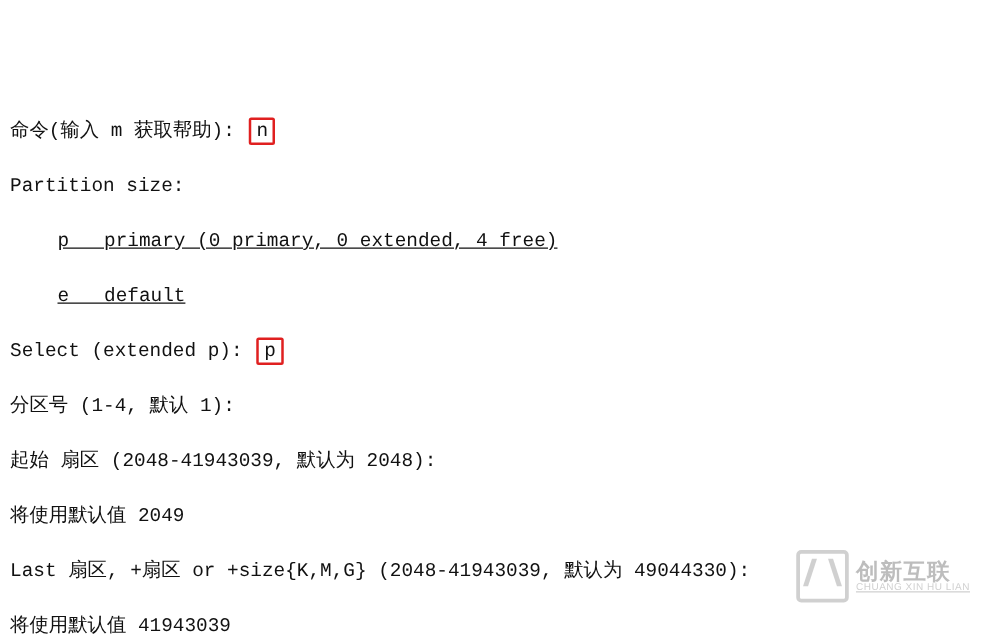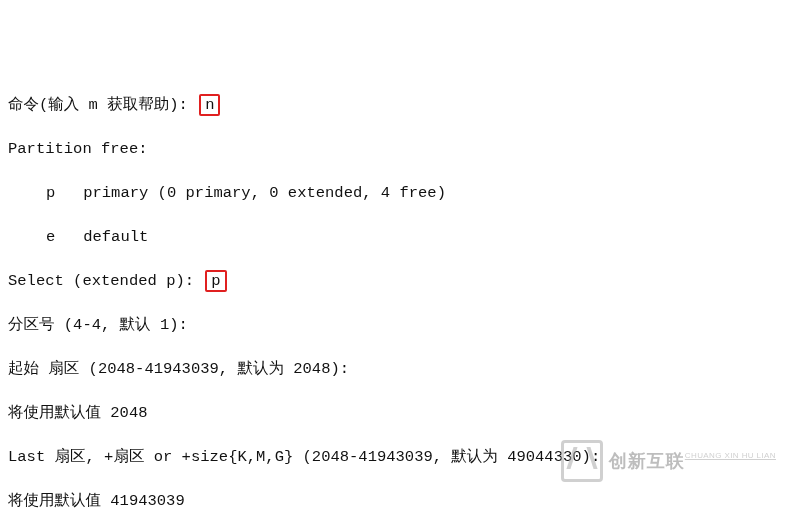--- a/index.html
+++ b/index.html
@@ -16,21 +16,21 @@
     position: relative;
     white-space: pre;
     overflow: hidden;
   }
   .hl {
     border: 2px solid #e02020;
     border-radius: 2px;
     padding: 0 4px;
     margin-left: 2px;
   }
-  .indent1 { padding-left: 38px; }
+  .indent1 { padding-left: 38px; text-decoration: underline; }
   .line { display: block; }
   .watermark {
     position: absolute;
     right: 10px;
     bottom: 26px;
     display: flex;
     align-items: center;
     gap: 6px;
     opacity: 0.55;
     font-family: "Microsoft YaHei", Arial, sans-serif;
@@ -49,37 +49,37 @@
     background: #aaa;
   }
   .wm-logo::before {
     left: 6px; top: 4px; width: 4px; height: 22px;
     transform: skewX(-18deg);
   }
   .wm-logo::after {
     right: 6px; top: 4px; width: 4px; height: 22px;
     transform: skewX(18deg);
   }
-  .wm-text { display:flex; flex-direction:row; line-height:1; }
+  .wm-text { display:flex; flex-direction:column; line-height:1; }
   .wm-cn { font-size: 18px; color:#888; font-weight:600; letter-spacing:1px; }
   .wm-en { font-size: 8px; color:#aaa; letter-spacing:0.4px;text-decoration:underline; }
 </style>
 </head>
 <body>
 
 
 
 <span class="line"><span>命令(输入 m 获取帮助): </span><span class="hl">n</span></span>
-<span class="line">Partition free:</span>
+<span class="line">Partition size:</span>
 <span class="line indent1">p   primary (0 primary, 0 extended, 4 free)</span>
 <span class="line indent1">e   default</span>
 <span class="line"><span>Select (extended p): </span><span class="hl">p</span></span>
-<span class="line">分区号 (4-4, 默认 1):</span>
+<span class="line">分区号 (1-4, 默认 1):</span>
 <span class="line">起始 扇区 (2048-41943039, 默认为 2048):</span>
-<span class="line">将使用默认值 2048</span>
+<span class="line">将使用默认值 2049</span>
 <span class="line">Last 扇区, +扇区 or +size{K,M,G} (2048-41943039, 默认为 49044330):</span>
 <span class="line">将使用默认值 41943039</span>
 
 
 
 
 
 
 
 

